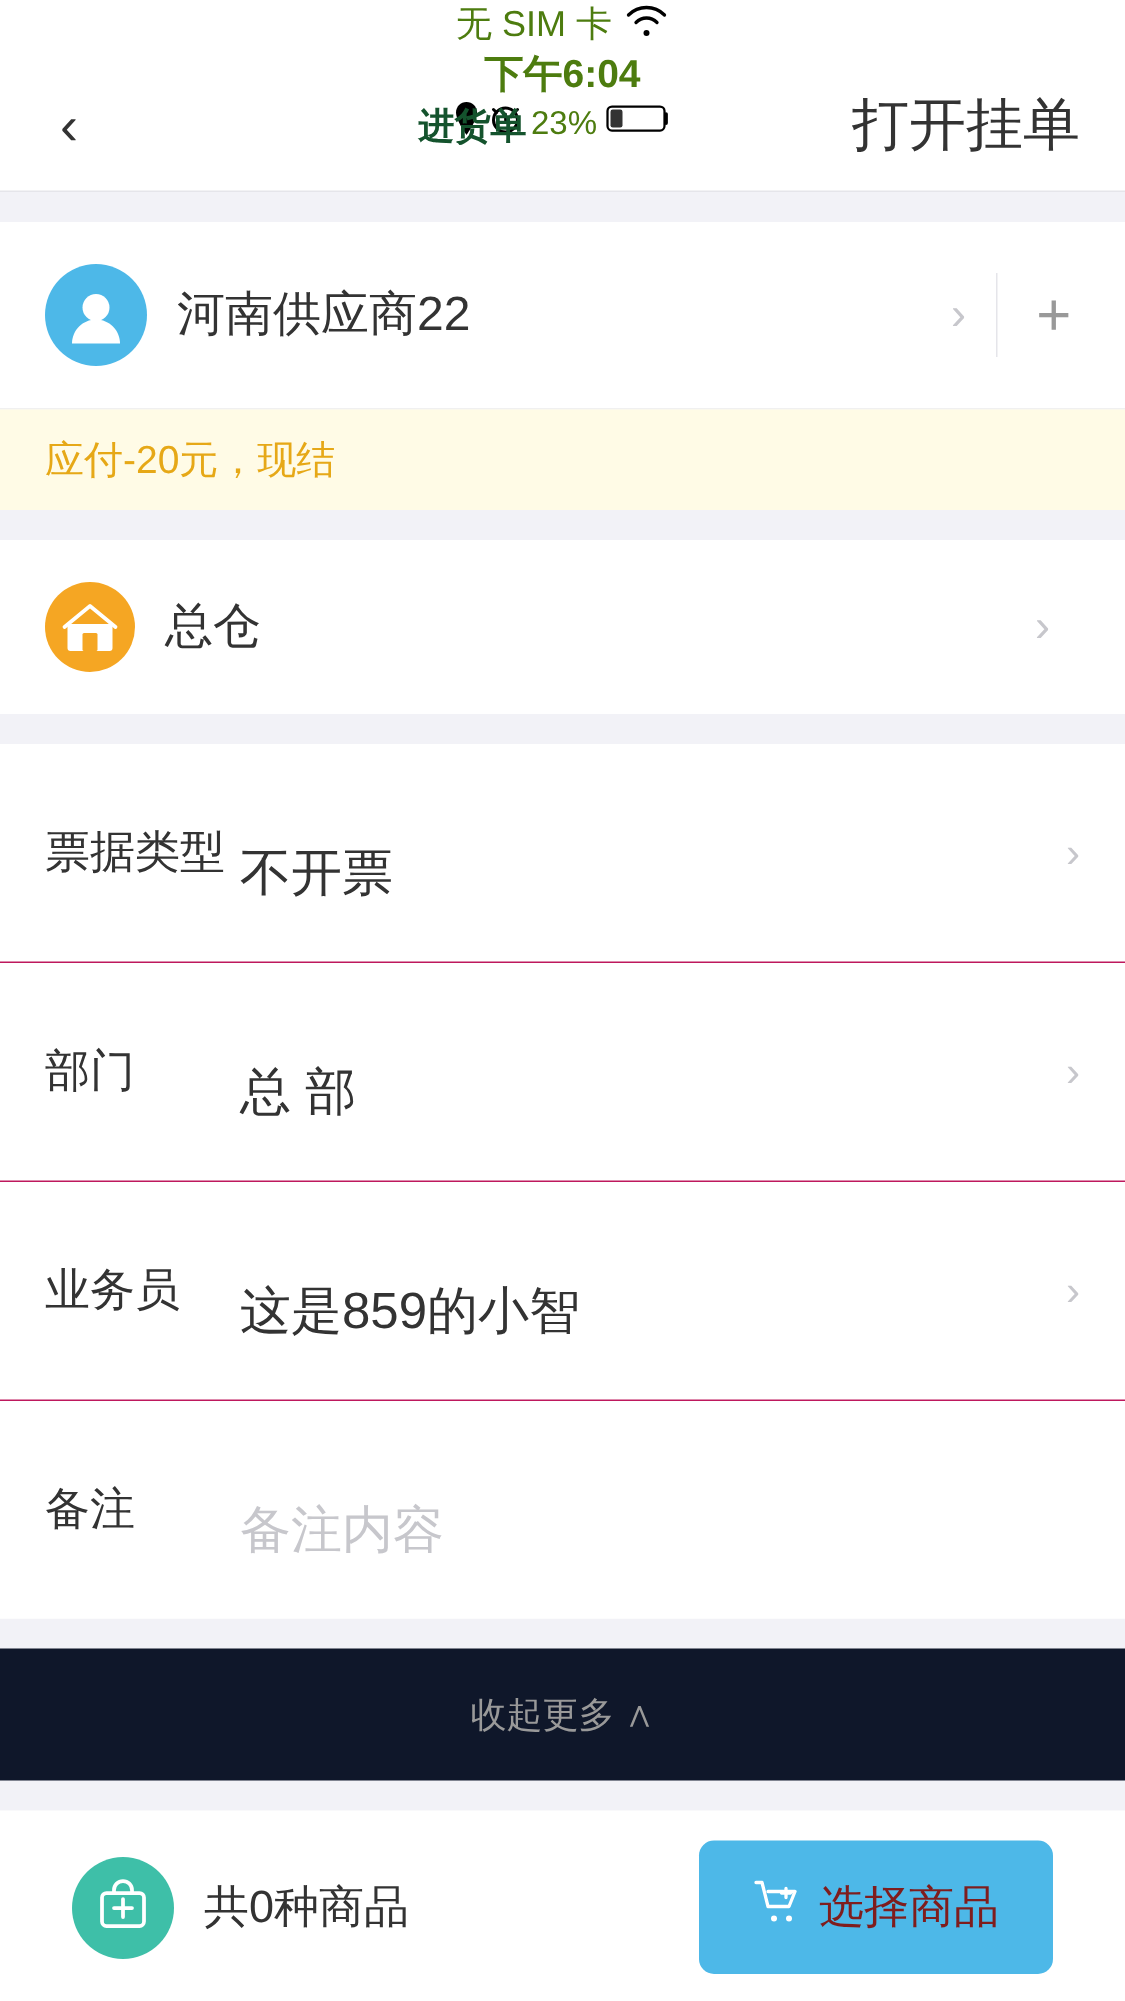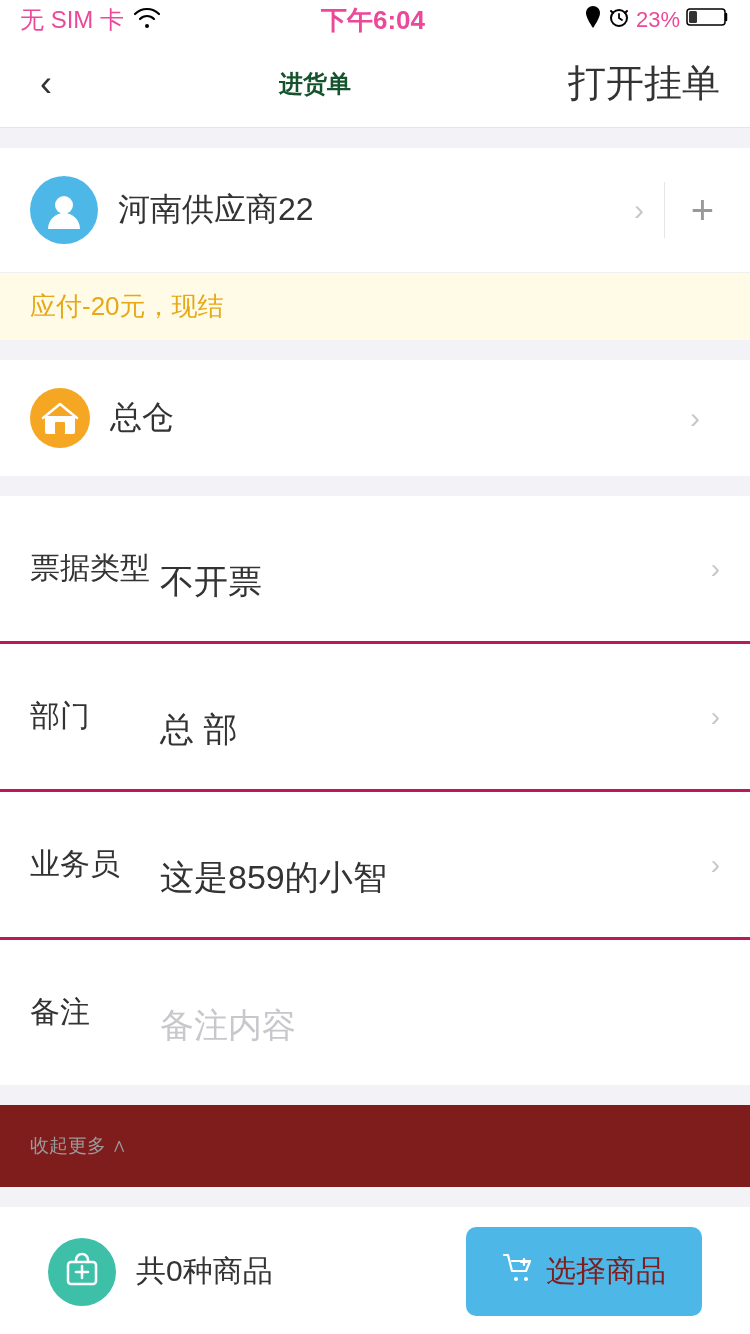--- a/index.html
+++ b/index.html
@@ -15,21 +15,22 @@
     
     .status-bar {
       width: 750px;
       height: 40px;
       background: #fff;
       display: flex;
       align-items: center;
       justify-content: space-between;
       padding: 0 20px;
       font-size: 24px;
-      color: #ec4899;
+      color: #4d7c0f;
+      flex-direction: column;
     }
     .status-left { display: flex; align-items: center; gap: 8px; }
     .status-center { font-weight: 700; font-size: 26px; }
     .status-right { display: flex; align-items: center; gap: 6px; font-size: 22px; }
 
     
     .nav-bar {
       width: 750px;
       height: 88px;
       background: #fff;
@@ -139,21 +140,21 @@
 
     
     .form-block {
       background: #fff;
       margin-top: 20px;
     }
     .form-row {
       display: flex;
       align-items: center;
       padding: 36px 30px;
-      border-bottom: 3px solid #be185d;
+      border-bottom: 1px solid #be185d;
       background: #fff;
     }
     .form-row:last-child {
       border-bottom: none;
     }
     .form-label {
       font-size: 30px;
       color: #333;
       width: 130px;
       flex-shrink: 0;
@@ -168,23 +169,24 @@
       color: #c7c7cc;
     }
     .form-arrow {
       color: #c7c7cc;
       font-size: 28px;
       margin-left: 10px;
     }
 
     
     .collapse-row {
-      background: #7f1d1d;
+      background: #0f172a;
+      text-align: center;
       padding: 28px 30px;
-      font-size: 19px;
+      font-size: 24px;
       color: #999;
       margin-top: 20px;
       cursor: pointer;
     }
 
     
     .bottom-toolbar {
       display: flex;
       align-items: center;
       padding: 20px 48px;

